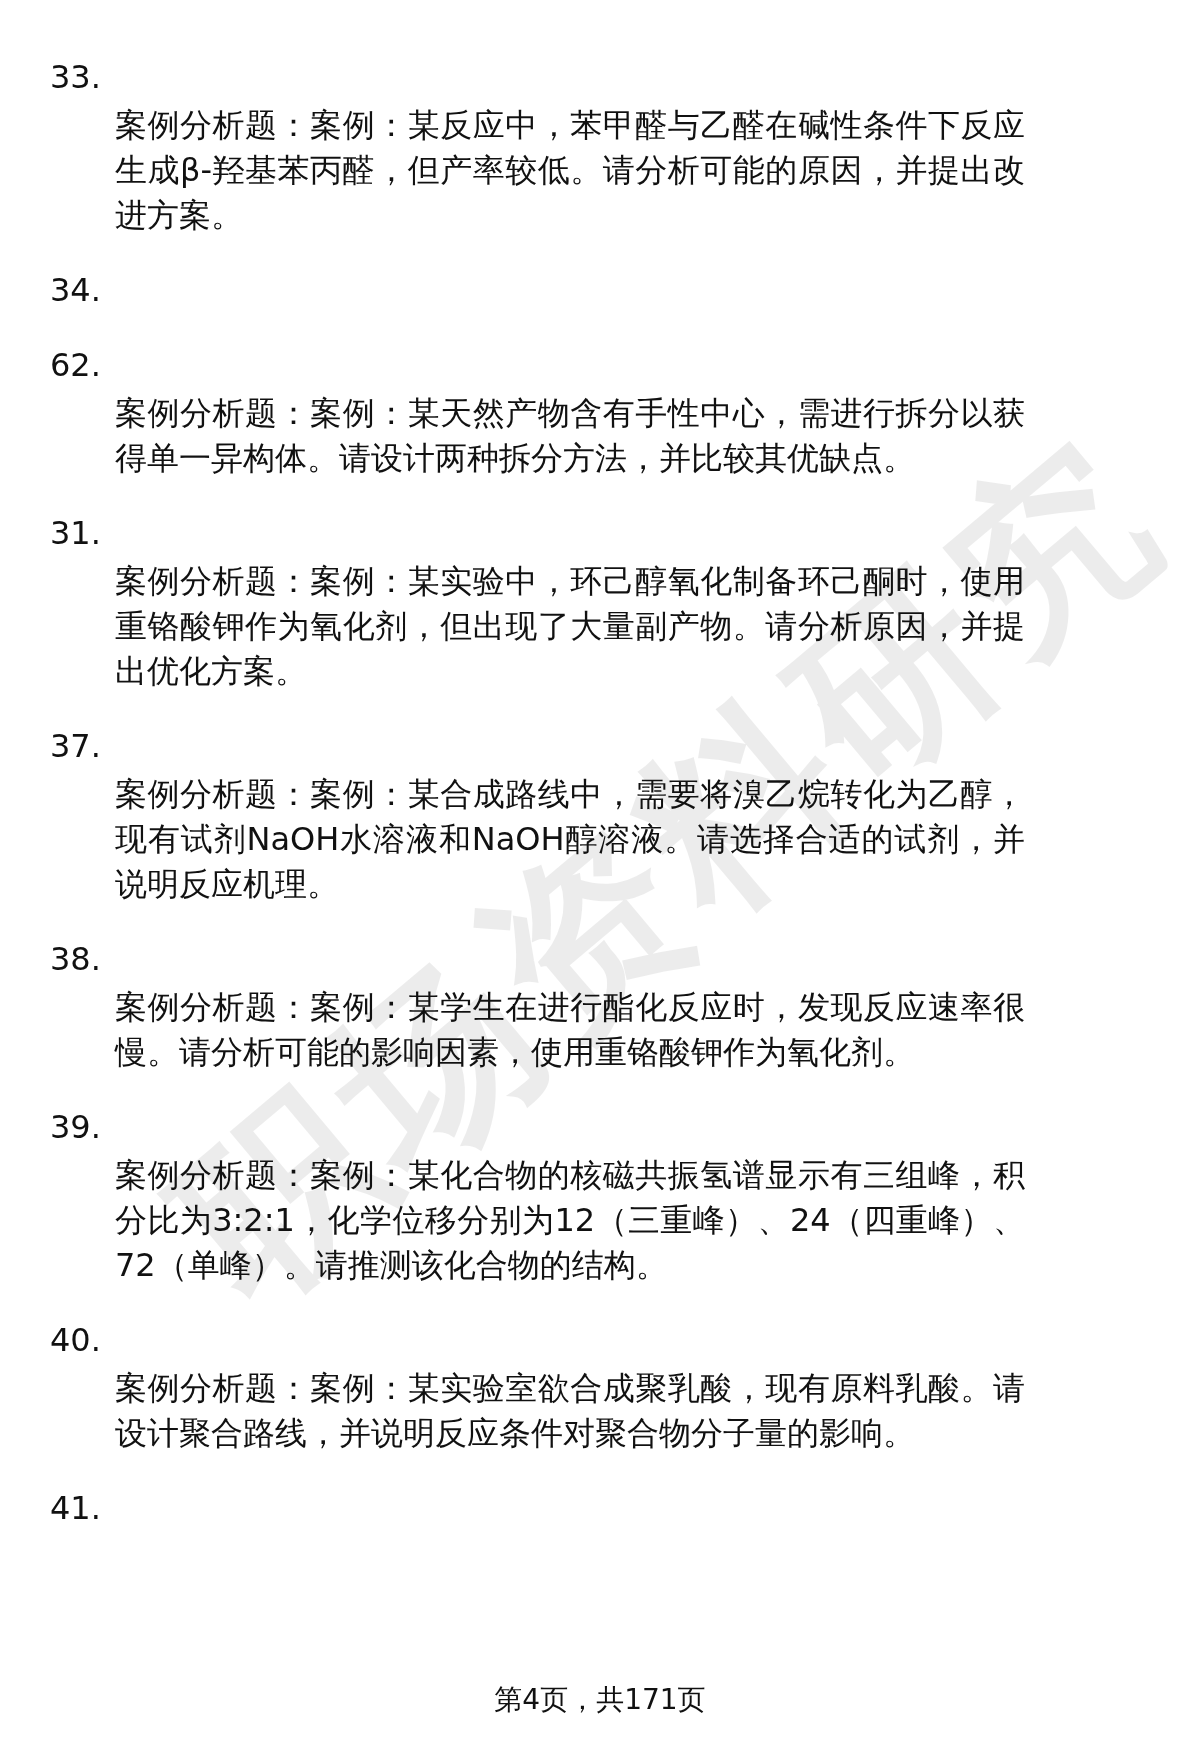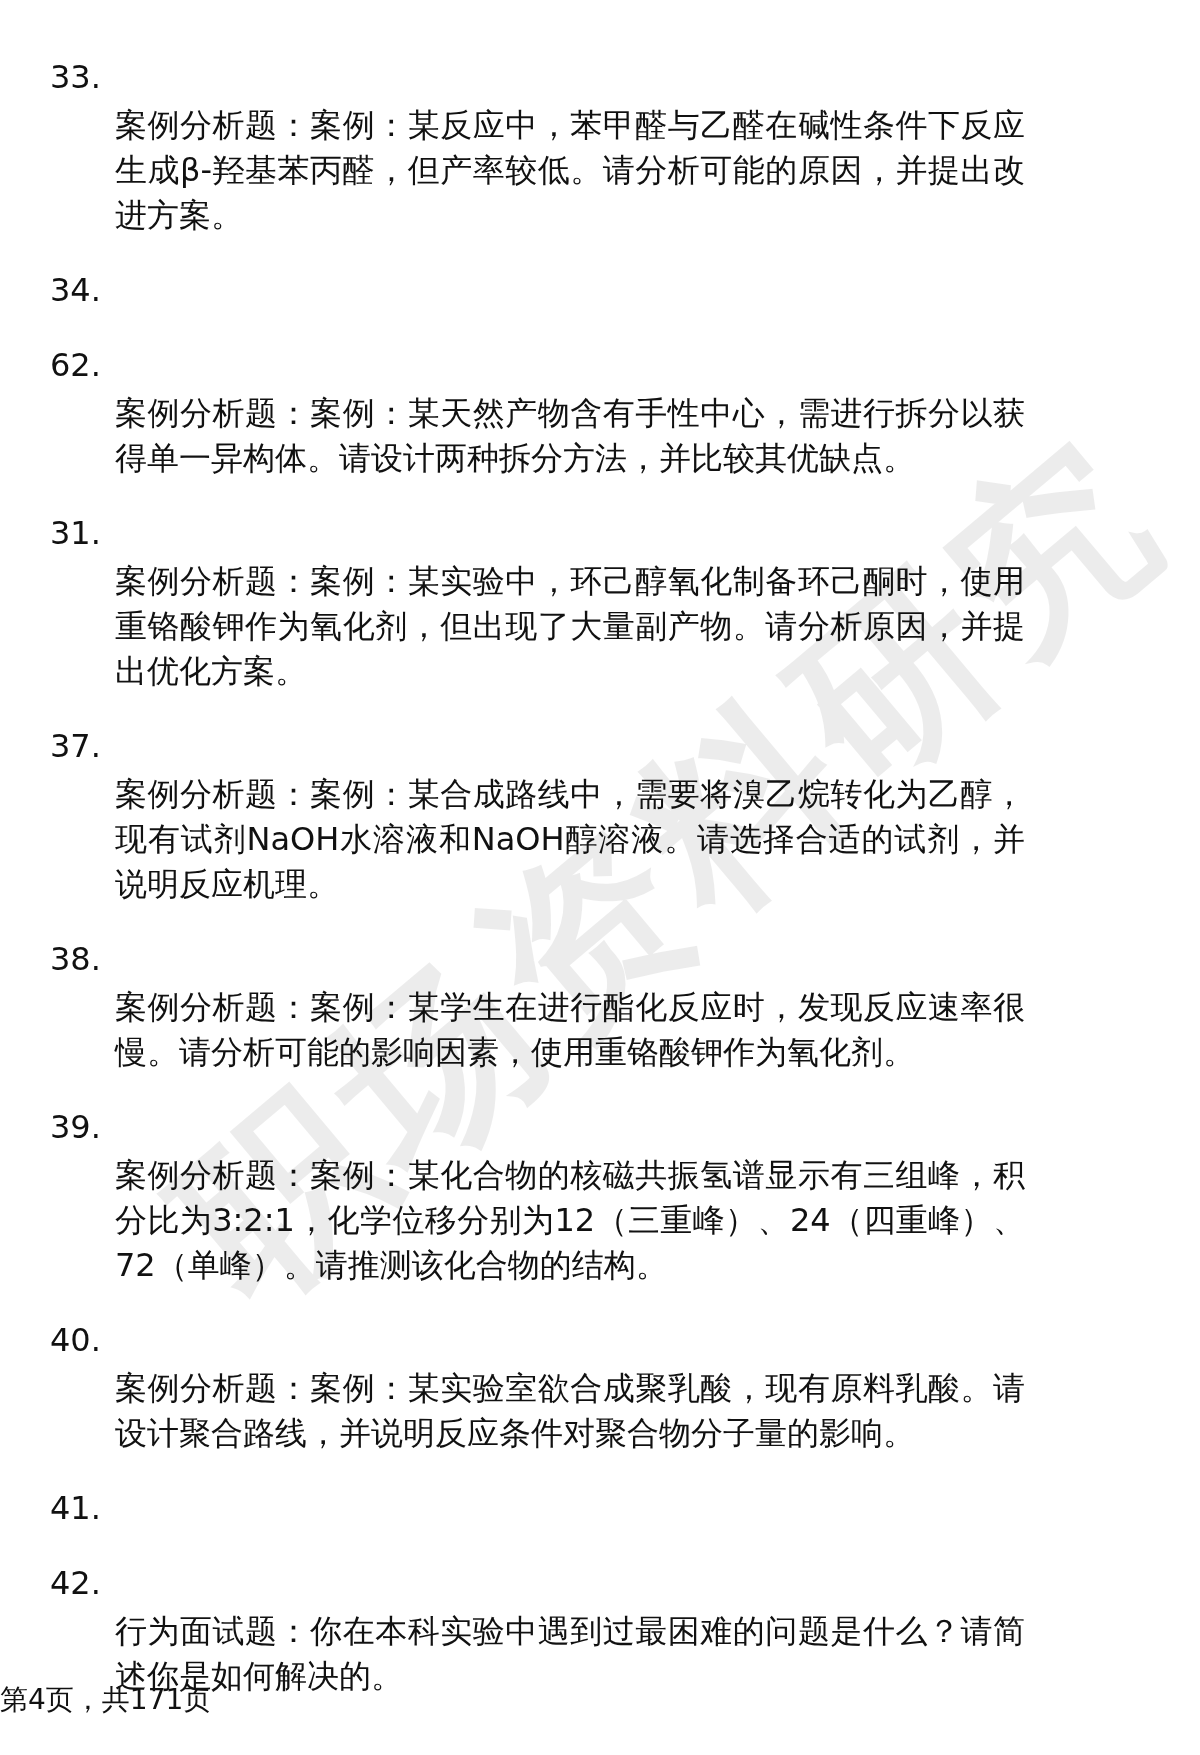--- a/index.html
+++ b/index.html
@@ -60,20 +60,21 @@
       line-height: 45px;
       word-break: break-all;
       text-align: justify;
       margin-top: 48px;
     }
     .footer {
       position: absolute;
       left: 0;
       top: 1680px;
       width: 1200px;
+      text-align: center;
       font-size: 28px;
       line-height: 40px;
     }
   </style>
 </head>
 <body>
 
 <div class="watermark">职场资料研究</div>
 
 <div class="questions">
@@ -104,19 +105,15 @@
     <span class="q-num">39.</span>
     <span class="q-text">案例分析题：案例：某化合物的核磁共振氢谱显示有三组峰，积分比为3:2:1，化学位移分别为12（三重峰）、24（四重峰）、72（单峰）。请推测该化合物的结构。</span>
   </div>
   <div class="question">
     <span class="q-num">40.</span>
     <span class="q-text">案例分析题：案例：某实验室欲合成聚乳酸，现有原料乳酸。请设计聚合路线，并说明反应条件对聚合物分子量的影响。</span>
   </div>
   <div class="question">
     <span class="q-num">41.</span>
   </div>
-  <div class="question">
-    <span class="q-num">42.</span>
-    <span class="q-text">行为面试题：你在本科实验中遇到过最困难的问题是什么？请简述你是如何解决的。</span>
-  </div>
 </div>
 
 <div class="footer">第4页，共171页</div>
 
 </body></html>

